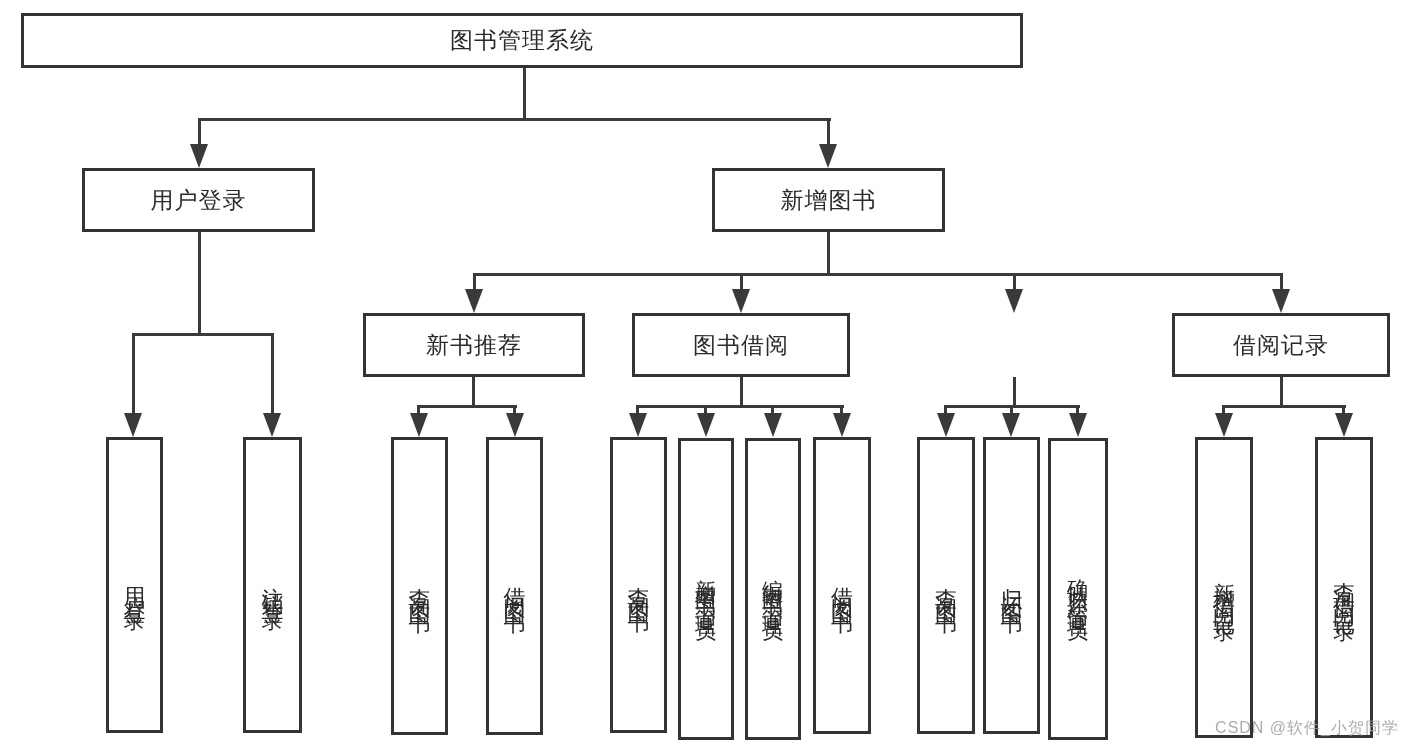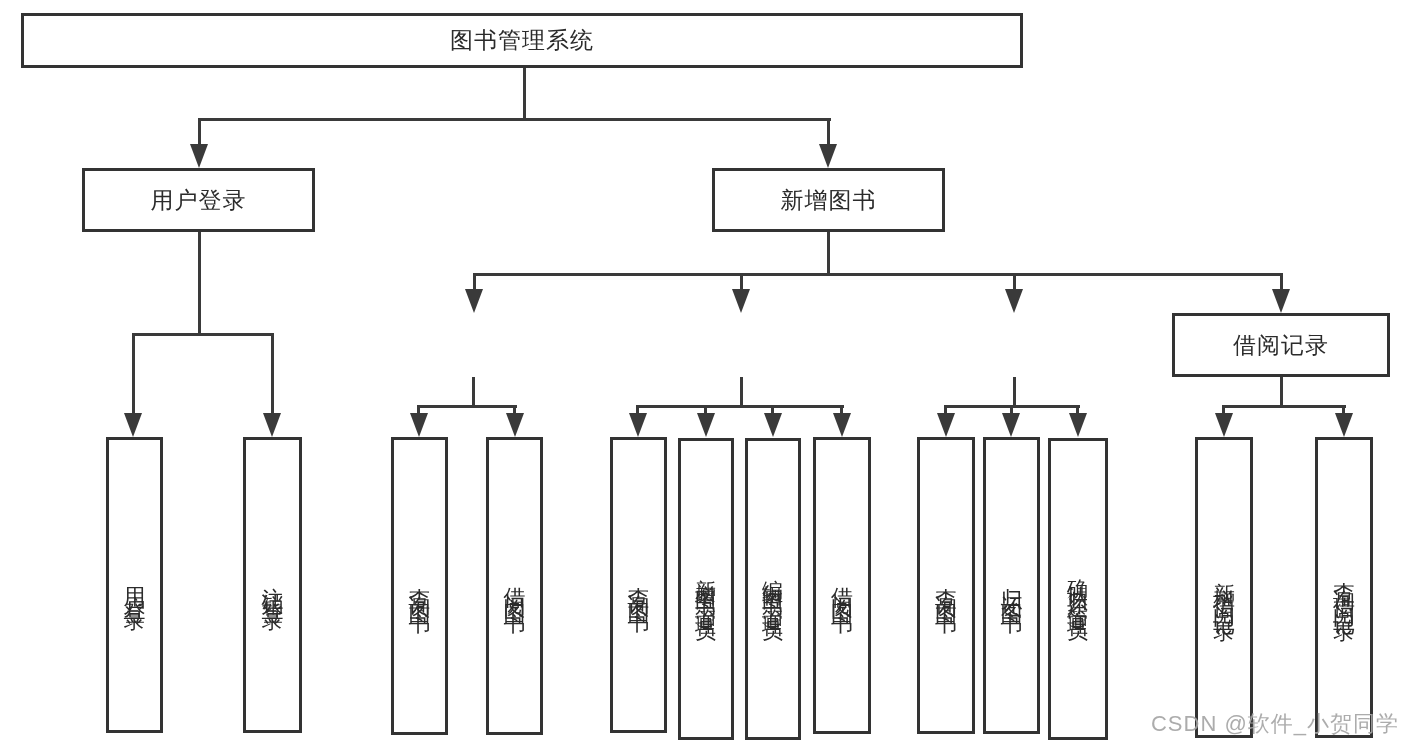--- a/index.html
+++ b/index.html
@@ -51,21 +51,21 @@
     width:0;height:0;
     border-left:9px solid transparent;
     border-right:9px solid transparent;
     border-top:24px solid #3a3a3a;
     z-index:1;
   }
   .watermark{
     position:absolute;
     right:6px;
     bottom:4px;
-    font-size:22px;
+    font-size:16px;
     color:rgba(165,165,165,0.92);
     letter-spacing:1px;
     z-index:5;
     white-space:nowrap;
   }
 </style>
 </head>
 <body>
 
 <div class="canvas">
@@ -128,21 +128,23 @@
   <div class="arrow" style="left:1215px;top:413px;"></div>
   <div class="vline" style="left:1342px;top:405px;height:14px;"></div>
   <div class="arrow" style="left:1335px;top:413px;"></div>
 
   <div class="node" style="left:21px;top:13px;width:1002px;height:55px;">图书管理系统</div>
 
   <div class="node" style="left:82px;top:168px;width:233px;height:64px;">用户登录</div>
 
   <div class="node" style="left:712px;top:168px;width:233px;height:64px;">新增图书</div>
 
+  <div class="node" style="left:363px;top:313px;width:222px;height:64px;">新书推荐</div>
 
+  <div class="node" style="left:632px;top:313px;width:218px;height:64px;">图书借阅</div>
 
 
   <div class="node" style="left:1172px;top:313px;width:218px;height:64px;">借阅记录</div>
 
   <div class="vnode" style="left:106px;top:437px;width:57px;height:296px;">
     <span class="vlabel">用户登录</span>
   </div>
   <div class="vnode" style="left:243px;top:437px;width:59px;height:296px;">
     <span class="vlabel">注销登录</span>
   </div>

